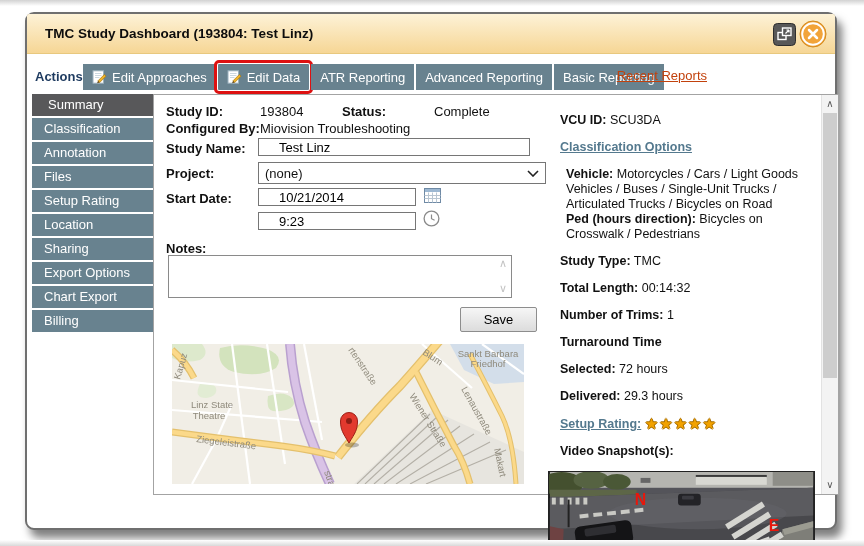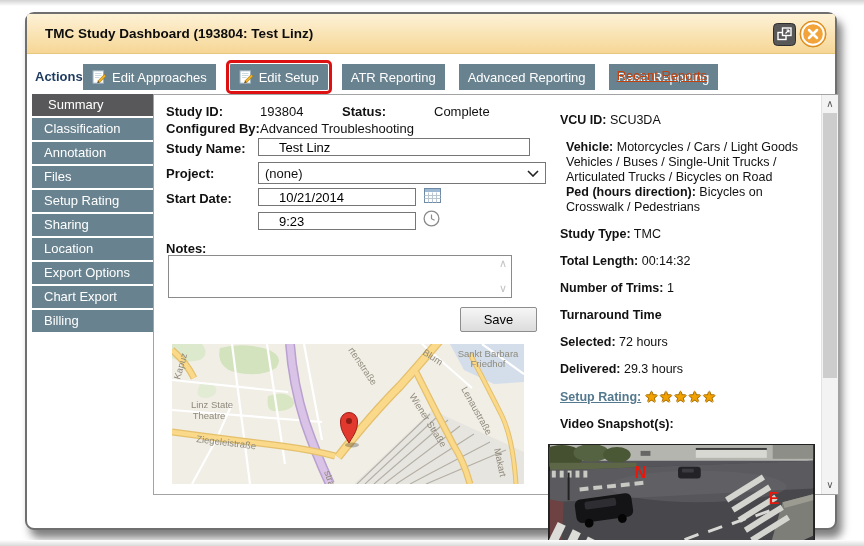--- a/index.html
+++ b/index.html
@@ -15,21 +15,21 @@
     box-shadow:5px 8px 9px rgba(0,0,0,.5); }
 
   .titlebar { position:absolute; left:0; top:0; right:0; height:40px;
     background:linear-gradient(#fdf2d7,#f6d695); border-bottom:1px solid #e8c87e; border-radius:2px 2px 0 0; }
   .title { position:absolute; left:18px; top:12px; font-size:13.5px; font-weight:bold; color:#0d0d0d; }
   .win-btns { position:absolute; right:8px; top:6px; display:flex; align-items:center; gap:3px; }
   .win-btns span { display:inline-block; line-height:0; cursor:pointer; }
 
   .actions-row { position:absolute; left:8px; top:48px; right:8px; height:32px; font-size:13px; }
   .actions-label { position:absolute; left:0; top:7px; color:#1d3a5f; font-weight:bold; }
-  .tabs { position:absolute; left:48px; top:2px; display:flex; gap:14px; }
+  .tabs { position:absolute; left:48px; top:2px; display:flex; gap:2px; }
   .tab { background:#68828f; color:#fff; height:26px; display:flex; align-items:center;
     gap:5px; padding:0 9px; white-space:nowrap; cursor:pointer; }
   .tab.hl { outline:3px solid #dd1111; outline-offset:1px; border-radius:1px; }
   .edit-ic { line-height:0; }
   .recent { position:absolute; right:120px; top:6px; color:#c2410c; text-decoration:underline; cursor:pointer; }
 
   .sidebar { position:absolute; left:5px; top:80px; width:121px; }
   .side-item { height:22px; line-height:22px; background:#68828f; color:#fff;
     padding-left:12px; margin-bottom:2px; font-size:13px; cursor:pointer; }
   .side-item.active { background:#58585a;padding-left:16px; }
@@ -124,57 +124,57 @@
         </div>
         <div class="tab hl">
           <span class="edit-ic">
             <svg width="15" height="14" viewBox="0 0 15 14">
                 <rect x="1" y="0.8" width="10.5" height="12.4" fill="#fff" stroke="#9ab0bd"></rect>
                 <path d="M3 3.5h6.5M3 5.5h6.5M3 7.5h4.5" stroke="#ccd8e0" stroke-width="1"></path>
                 <path d="M6 10.8 L12.3 4.5 L14 6.2 L7.7 12.5 Z" fill="#f0b429" stroke="#a9770f" stroke-width="0.7"></path>
                 <path d="M6 10.8 l-0.9 2.5 2.6 -0.8 Z" fill="#5f4410"></path>
               </svg>
           </span>
-          <span>Edit Setup</span>
+          <span>Edit Data</span>
         </div>
         <div class="tab">
           <span>ATR Reporting</span>
         </div>
         <div class="tab">
           <span>Advanced Reporting</span>
         </div>
         <div class="tab">
           <span>Basic Reporting</span>
         </div>
       </div>
       <a class="recent">Recent Reports</a>
     </div>
 
     <div class="sidebar">
       <div class="side-item active">Summary</div>
       <div class="side-item">Classification</div>
       <div class="side-item">Annotation</div>
       <div class="side-item">Files</div>
       <div class="side-item">Setup Rating</div>
+      <div class="side-item">Location</div>
       <div class="side-item">Sharing</div>
-      <div class="side-item">Location</div>
       <div class="side-item">Export Options</div>
       <div class="side-item">Chart Export</div>
       <div class="side-item">Billing</div>
     </div>
 
     <div class="content">
 
       <span class="abs b c-sid-l">Study ID:</span>
       <span class="abs c-sid-v">193804</span>
       <span class="abs b c-st-l">Status:</span>
       <span class="abs c-st-v">Complete</span>
 
       <span class="abs b c-cb-l">Configured By:</span>
-      <span class="abs c-cb-v">Advanced Troubleshooting</span>
+      <span class="abs c-cb-v">Miovision Troubleshooting</span>
 
       <span class="abs b c-sn-l">Study Name:</span>
       <input class="abs fld c-sn-i" value="Test Linz" style="">
 
       <span class="abs b c-pr-l">Project:</span>
       <div class="abs selectbox c-pr-s">
         <span>(none)</span>
         <span class="sel-arrow">
           <svg width="12" height="7" viewBox="0 0 12 7">
               <path d="M1 1 L6 6 L11 1" fill="none" stroke="#222" stroke-width="1.6"></path>
@@ -273,20 +273,21 @@
             <ellipse cx="180" cy="101" rx="7" ry="2.5" fill="rgba(0,0,0,0.25)"></ellipse>
             <path d="M177 99 C171 89 168.5 86 168.5 77 a8.5 8.5 0 1 1 17 0 c0 9 -2.5 12 -8.5 22 Z" fill="#e2392e" stroke="#9c1f17" stroke-width="1"></path>
             <circle cx="177" cy="77" r="3" fill="#8e1d14"></circle>
           </g>
         </svg>
       </div>
 
       <div class="abs c-rp">
         <p><span class="b">VCU ID:</span>
            <span>SCU3DA</span></p>
+        <p><a class="blink">Classification Options</a></p>
         <div class="ind">
           <span class="b">Vehicle:</span>
           <span>Motorcycles / Cars / Light Goods Vehicles / Buses / Single-Unit Trucks / Articulated Trucks / Bicycles on Road</span>
         </div>
         <div class="ind">
           <span class="b">Ped (hours direction):</span>
           <span>Bicycles on Crosswalk / Pedestrians</span>
         </div>
         <p class="mt4"><span class="b">Study Type:</span>
            <span>TMC</span></p>

